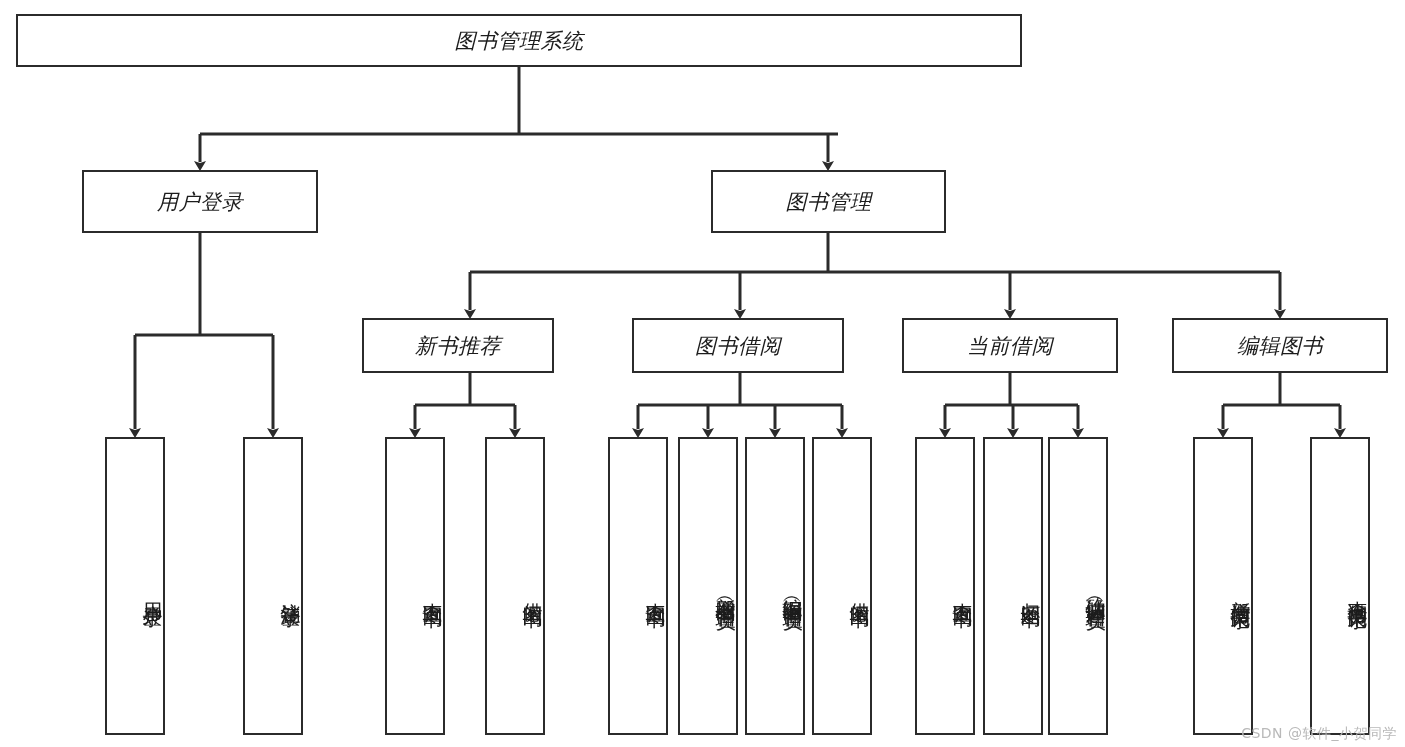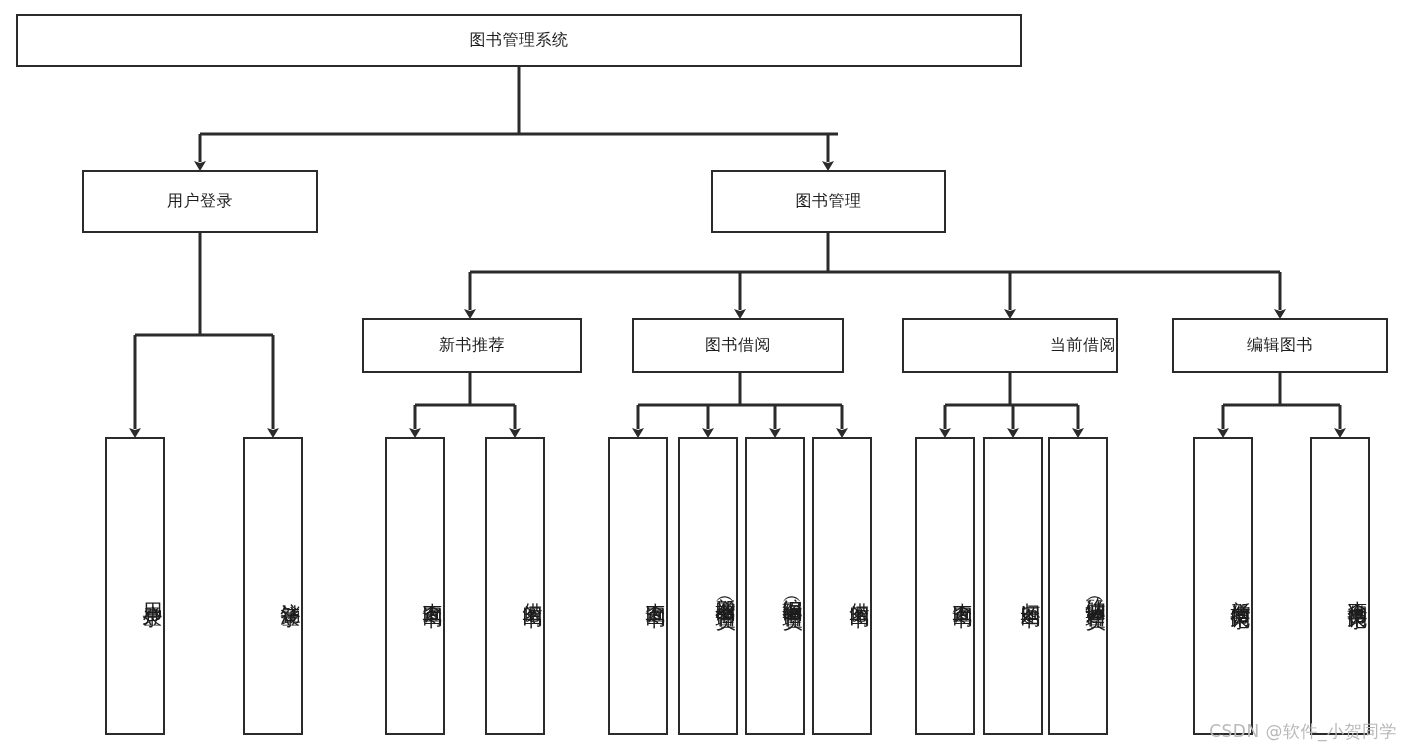--- a/index.html
+++ b/index.html
@@ -27,43 +27,44 @@
     box-sizing: border-box;
     border: 2px solid #2b2b2b;
     background: #ffffff;
     display: flex;
     align-items: center;
     justify-content: center;
     color: #1c1c1c;
     z-index: 2;
   }
   .node.horizontal {
-    font-size: 16px;
+    font-size: 21px;
     letter-spacing: 0.5px;
+    font-style: italic;
   }
   .node.vertical {
     writing-mode: vertical-rl;
     text-orientation: upright;
     font-size: 20px;
     letter-spacing: 2px;
     align-items: flex-start;
     justify-content: center;
     padding-top: 10px;
     line-height: 1.05;
   }
   .node.vertical .vtext {
     writing-mode: vertical-rl;
     text-orientation: upright;
     white-space: nowrap;
   }
   #watermark {
     position: absolute;
     right: 8px;
     bottom: 4px;
-    font-size: 17px;
+    font-size: 14px;
     color: #b9b9b9;
     letter-spacing: 0.5px;
     z-index: 3;
     white-space: nowrap;
   }
 </style>
 </head>
 <body>
 
 <div id="canvas">
@@ -123,27 +124,27 @@
     <span>图书管理系统</span>
   </div>
 
   <div class="node horizontal" style="left: 82px; top: 170px; width: 236px; height: 63px;">
     <span>用户登录</span>
   </div>
   <div class="node horizontal" style="left: 711px; top: 170px; width: 235px; height: 63px; text-align: right;">
     <span>图书管理</span>
   </div>
 
-  <div class="node horizontal" style="left: 362px; top: 318px; width: 220px; height: 55px;">
+  <div class="node horizontal" style="left: 362px; top: 318px; width: 192px; height: 55px;">
     <span>新书推荐</span>
   </div>
   <div class="node horizontal" style="left: 632px; top: 318px; width: 212px; height: 55px;">
     <span>图书借阅</span>
   </div>
-  <div class="node horizontal" style="left: 902px; top: 318px; width: 216px; height: 55px; justify-content: flex-end;">
+  <div class="node horizontal" style="left: 902px; top: 318px; width: 216px; height: 55px;">
     <span>当前借阅</span>
   </div>
   <div class="node horizontal" style="left: 1172px; top: 318px; width: 216px; height: 55px;">
     <span>编辑图书</span>
   </div>
 
   <div class="node vertical" style="left: 105px; top: 437px; width: 60px; height: 298px;">
     <span class="vtext">用户登录</span>
   </div>
   <div class="node vertical" style="left: 243px; top: 437px; width: 60px; height: 298px;">

